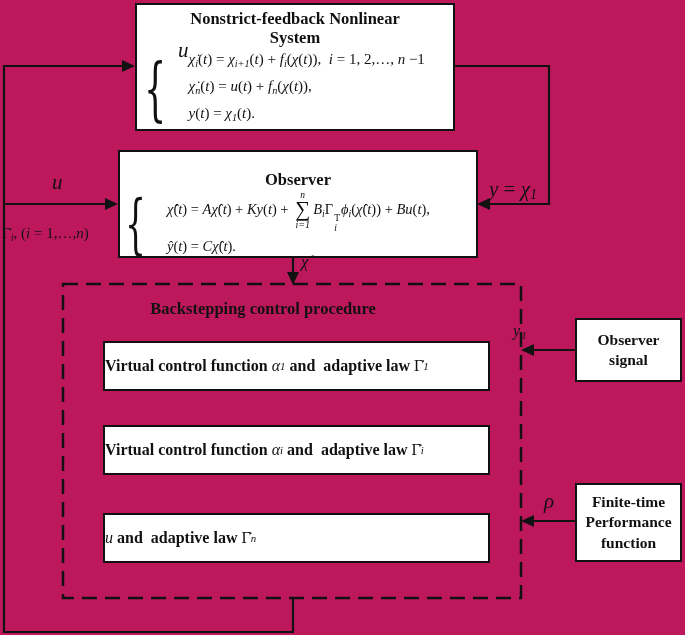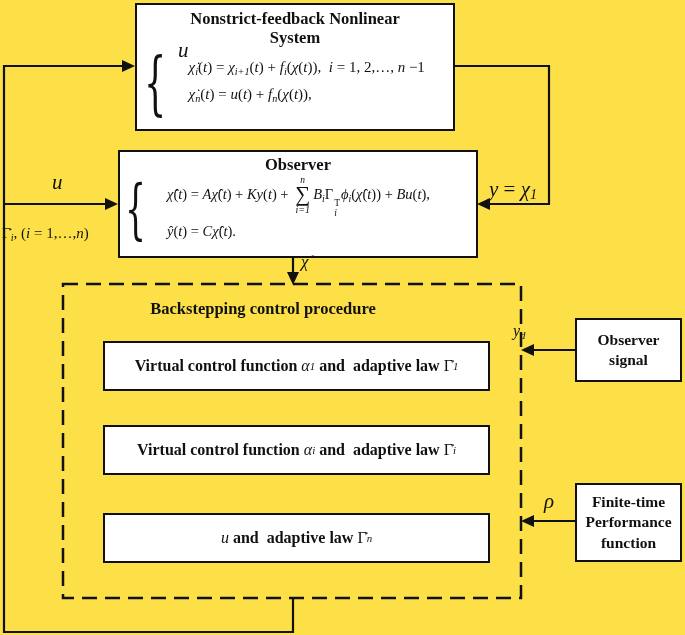--- a/index.html
+++ b/index.html
@@ -1,17 +1,17 @@
 <!DOCTYPE html>
 <html><head>
 <meta charset="utf-8">
 <style>
   html,body{margin:0;padding:0;background:#fff;}
   .canvas{
-    position:relative;width:685px;height:635px;background:#fde047;
+    position:relative;width:685px;height:635px;background:#be185d;
     font-family:"Liberation Serif","DejaVu Serif",serif;color:#111;overflow:hidden;
   }
   .overlay{position:absolute;left:0;top:0;z-index:1;}
   .box{position:absolute;background:#fff;border:2.5px solid #111;box-sizing:border-box;z-index:2;}
   .box-title{font-weight:bold;text-align:center;font-size:16.5px;line-height:19px;}
   .eq-row{display:flex;align-items:center;}
   .brace{font-family:"DejaVu Serif",serif;font-weight:400;display:inline-block;
          transform:scaleX(.5);transform-origin:left center;line-height:1;}
   .eq-lines{display:flex;flex-direction:column;}
   .math-line{font-size:15px;white-space:pre;line-height:23px;}
@@ -24,31 +24,31 @@
   .tok-sub{font-size:68%;font-style:italic;font-weight:400;vertical-align:-3px;}
   .tok-stack{display:inline-flex;flex-direction:column;align-items:center;vertical-align:middle;line-height:1;margin:0 3px;font-weight:400;}
   .st-top{font-size:9.5px;font-style:italic;line-height:1;}
   .st-mid{font-size:21px;font-style:normal;line-height:.95;}
   .st-bot{font-size:10px;font-style:italic;line-height:1;}
   .tok-ss{display:inline-flex;flex-direction:column;align-items:flex-start;vertical-align:-7px;line-height:1;margin-left:1px;margin-right:1px;font-weight:400;}
   .ss-top{font-size:9.5px;font-style:normal;line-height:1.1;}
   .ss-bot{font-size:9.5px;font-style:italic;line-height:1.1;}
   .step-box{
     position:absolute;left:103px;width:387px;height:50px;border:2.5px solid #111;
-    background:#fff;display:flex;align-items:center;justify-content:center;
+    background:#fff;display:flex;align-items:center;justify-content:flex-start;
     font-size:16px;font-weight:bold;white-space:pre;z-index:3;box-sizing:border-box;
   }
   .side-box{
     position:absolute;left:575px;width:107px;border:2.5px solid #111;background:#fff;
     display:flex;align-items:center;justify-content:center;text-align:center;
     font-size:15.5px;font-weight:bold;line-height:1.3;z-index:2;box-sizing:border-box;padding:2px;
   }
   .lbl{position:absolute;z-index:3;white-space:pre;background:transparent;}
   .sys-title{padding-top:4px;}
-  .obs-title{padding-top:3px;}
+  .obs-title{padding-top:18px;}
   .bk-title{position:absolute;left:63px;top:299px;width:400px;text-align:center;
             font-size:16.5px;font-weight:bold;z-index:2;}
 </style>
 </head>
 <body>
 
 <div class="canvas">
 
   <svg class="overlay" width="685" height="635" viewBox="0 0 685 635">
     <rect x="63" y="284" width="458" height="314" fill="none" stroke="#111" stroke-width="2.5" stroke-dasharray="15 8"></rect>
@@ -69,20 +69,21 @@
   <div class="box" style="left:135px;top:3px;width:320px;height:128px;">
     <div class="box-title sys-title">
       <div>Nonstrict-feedback Nonlinear</div>
       <div>System</div>
     </div>
     <div class="eq-row" style="margin-left:7px;margin-top:1px;">
       <span class="brace" style="font-size:70px;">{</span>
       <div class="eq-lines">
         <div class="math-line"><span class="tok-i">χ̇</span><span class="tok-sub">i</span><span class="tok-u">(</span><span class="tok-i">t</span><span class="tok-u">) = </span><span class="tok-i">χ</span><span class="tok-sub">i+1</span><span class="tok-u">(</span><span class="tok-i">t</span><span class="tok-u">) + </span><span class="tok-i">f</span><span class="tok-sub">i</span><span class="tok-u">(</span><span class="tok-i">χ</span><span class="tok-u">(</span><span class="tok-i">t</span><span class="tok-u">)),  </span><span class="tok-i">i</span><span class="tok-u"> = 1, 2,…, </span><span class="tok-i">n</span><span class="tok-u"> −1</span></div>
         <div class="math-line"><span class="tok-i">χ̇</span><span class="tok-sub">n</span><span class="tok-u">(</span><span class="tok-i">t</span><span class="tok-u">) = </span><span class="tok-i">u</span><span class="tok-u">(</span><span class="tok-i">t</span><span class="tok-u">) + </span><span class="tok-i">f</span><span class="tok-sub">n</span><span class="tok-u">(</span><span class="tok-i">χ</span><span class="tok-u">(</span><span class="tok-i">t</span><span class="tok-u">)),</span></div>
+        <div class="math-line"><span class="tok-i">y</span><span class="tok-u">(</span><span class="tok-i">t</span><span class="tok-u">) = </span><span class="tok-i">χ</span><span class="tok-sub">1</span><span class="tok-u">(</span><span class="tok-i">t</span><span class="tok-u">).</span></div>
       </div>
     </div>
   </div>
 
   <div class="box" style="left:118px;top:150px;width:360px;height:108px;">
     <div class="box-title obs-title">Observer</div>
     <div class="eq-row" style="margin-left:5px;margin-top:0;">
       <span class="brace" style="font-size:66px;">{</span>
       <div class="eq-lines">
         <div class="math-line obs-line" style="line-height:40px;"><span class="tok-i">χ̂̇</span><span class="tok-u">(</span><span class="tok-i">t</span><span class="tok-u">) = </span><span class="tok-i">A</span><span class="tok-i">χ̂</span><span class="tok-u">(</span><span class="tok-i">t</span><span class="tok-u">) + </span><span class="tok-i">Ky</span><span class="tok-u">(</span><span class="tok-i">t</span><span class="tok-u">) + </span><span class="tok-stack"><span class="st-top">n</span><span class="st-mid">∑</span><span class="st-bot">i=1</span></span><span class="tok-i">B</span><span class="tok-sub">i</span><span class="tok-r">Γ</span><span class="tok-ss"><span class="ss-top">T</span><span class="ss-bot">i</span></span><span class="tok-i">ϕ</span><span class="tok-sub">i</span><span class="tok-u">(</span><span class="tok-i">χ̂</span><span class="tok-u">(</span><span class="tok-i">t</span><span class="tok-u">)) + </span><span class="tok-i">Bu</span><span class="tok-u">(</span><span class="tok-i">t</span><span class="tok-u">),</span></div>

